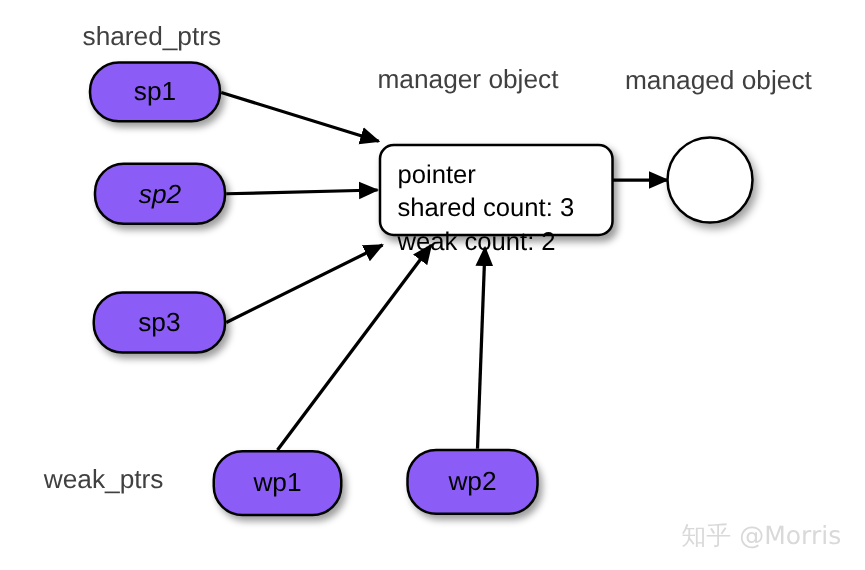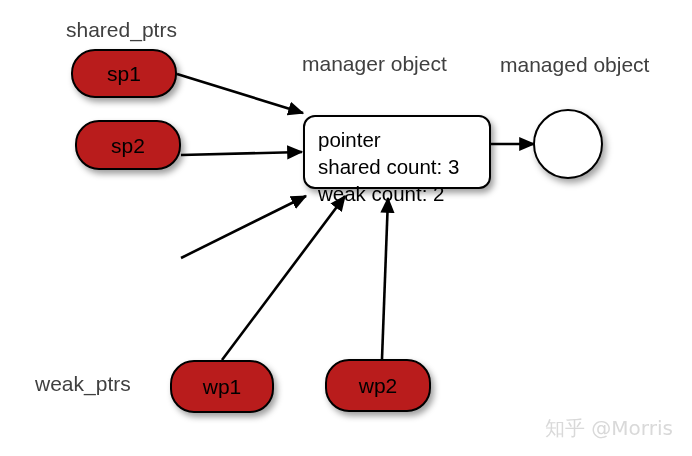--- a/index.html
+++ b/index.html
@@ -19,21 +19,21 @@
   #edges {
     position: absolute;
     left: 0;
     top: 0;
     width: 692px;
     height: 456px;
   }
   .node-box {
     position: absolute;
     box-sizing: border-box;
-    background: #b91c1c;
+    background: #8b5cf6;
     border: 2px solid #000000;
     border-radius: 24px;
     box-shadow: 3px 4px 6px rgba(0,0,0,0.38);
     display: flex;
     align-items: center;
     justify-content: center;
     z-index: 3;
   }
   .node-box .node-label {
     font-size: 21px;
@@ -114,24 +114,27 @@
   <div class="group-label" style="left:302px; top:53px;">manager object</div>
 
   <div class="group-label" style="left:500px; top:54px;">managed object</div>
 
   <div class="group-label" style="left:35px; top:373px;">weak_ptrs</div>
 
   <div class="node-box" style="left:71px; top:49px; width:106px; height:49px;">
     <span class="node-label">sp1</span>
   </div>
 
-  <div class="node-box" style="left:75px; top:120px; width:106px; height:50px;">
+  <div class="node-box" style="left:75px; top:130px; width:106px; height:50px;font-style:italic;">
     <span class="node-label">sp2</span>
   </div>
 
+  <div class="node-box" style="left:74px; top:233px; width:107px; height:50px;">
+    <span class="node-label">sp3</span>
+  </div>
 
   <div class="node-box" style="left:170px; top:360px; width:104px; height:53px;align-items:center;">
     <span class="node-label">wp1</span>
   </div>
 
   <div class="node-box" style="left:325px; top:359px; width:106px; height:53px;">
     <span class="node-label">wp2</span>
   </div>
 
   <div class="manager-box" style="left:303px; top:99px; width:188px; height:74px;margin-top:16px;">

